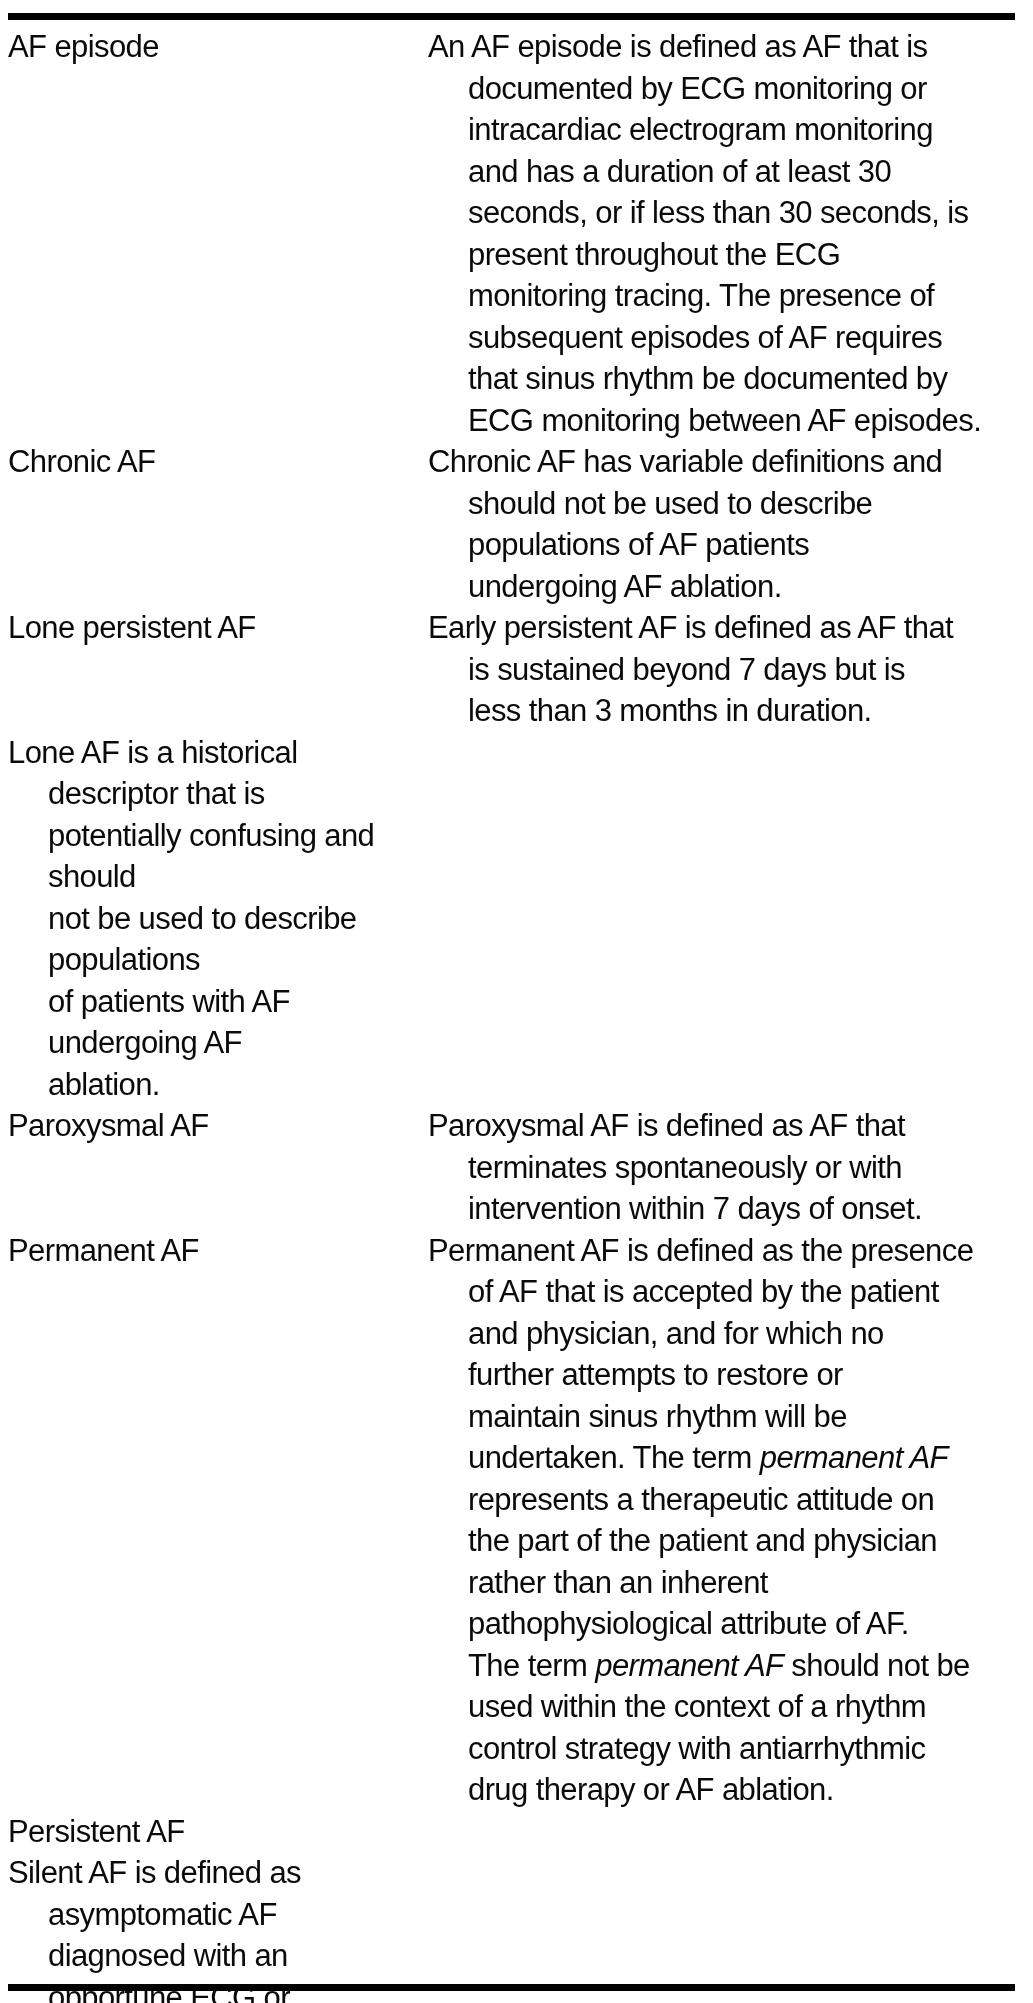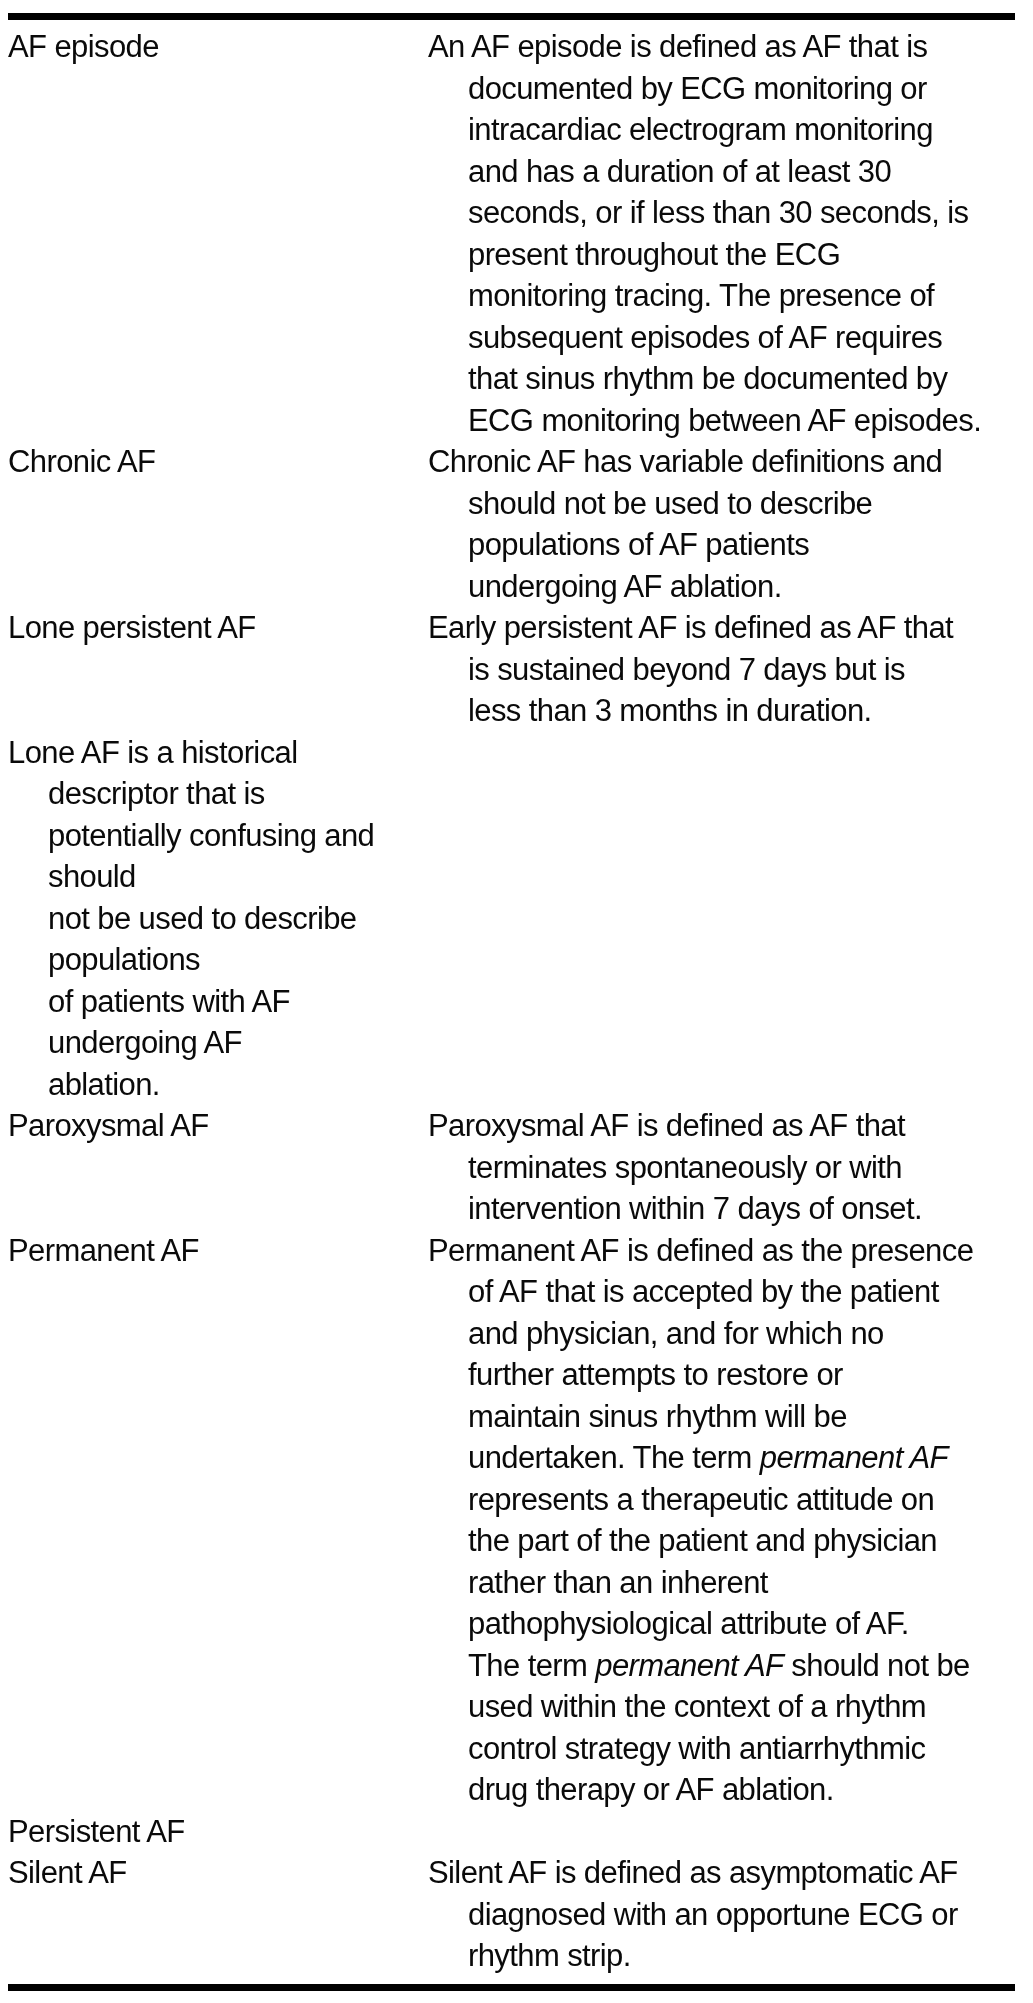--- a/index.html
+++ b/index.html
@@ -92,18 +92,17 @@
   <div class="row">
     <div class="cell term-cell">Permanent AF</div>
     <div class="cell def-cell">Permanent AF is defined as the presence<br>of AF that is accepted by the patient<br>and physician, and for which no<br>further attempts to restore or<br>maintain sinus rhythm will be<br>undertaken. The term <i>permanent AF</i><br>represents a therapeutic attitude on<br>the part of the patient and physician<br>rather than an inherent<br>pathophysiological attribute of AF.<br>The term <i>permanent AF</i> should not be<br>used within the context of a rhythm<br>control strategy with antiarrhythmic<br>drug therapy or AF ablation.</div>
   </div>
 
   <div class="row">
     <div class="cell term-cell">Persistent AF</div>
   </div>
 
   <div class="row">
-    <div class="cell term-cell">Silent AF</div>
     <div class="cell def-cell">Silent AF is defined as asymptomatic AF<br>diagnosed with an opportune ECG or<br>rhythm strip.</div>
   </div>
 </div>
   <div class="rule rule-bottom"></div>
 </div>
 
 </body></html>

